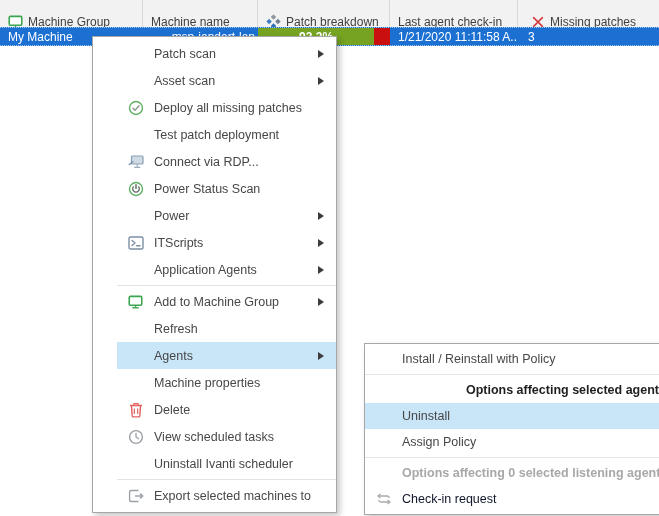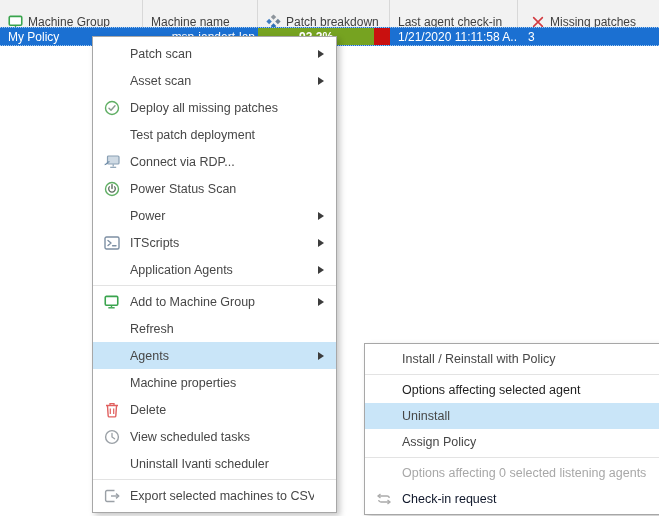--- a/index.html
+++ b/index.html
@@ -27,30 +27,30 @@
   .rcell.name{justify-content:flex-end;padding:0 3px 0 0;}
   .rcell.bar{padding:0;position:relative;}
   .bar-green{position:absolute;left:0;top:0;bottom:0;background:var(--patch-green);}
   .bar-red{position:absolute;right:0;top:0;bottom:0;background:var(--patch-red);}
   .bar-label{position:absolute;left:0;top:0;bottom:0;width:88%;display:flex;align-items:center;
     justify-content:center;font-weight:bold;font-size:12px;color:#fff;}
 
   
   .menu{position:absolute;background:#fff;border:1px solid #a7a7a7;
     box-shadow:3px 3px 6px rgba(0,0,0,.22);padding:3px 0;z-index:10;}
-  #context-menu{left:92px;top:36px;width:245px;}
+  #context-menu{left:92px;top:36px;width:245px;padding-left:24px;}
   #agents-submenu{left:337px;top:343px;width:318px;z-index:11;padding:2px 0;margin-left:27px;}
   .mi{display:flex;align-items:center;height:27px;cursor:default;}
   #agents-submenu .mi{height:26px;}
   .mi .ic{width:37px;display:flex;align-items:center;justify-content:center;flex:0 0 37px;}
   .mi .lbl{flex:1;font-size:12.5px;color:#474747;white-space:nowrap;overflow:hidden;}
   .mi .arrslot{width:22px;flex:0 0 22px;display:flex;align-items:center;justify-content:flex-start;padding-left:4px;}
   .arr{width:0;height:0;border-left:6px solid #3c3c3c;border-top:4px solid transparent;border-bottom:4px solid transparent;}
   .mi.hl{background:var(--menu-highlight);}
-  .mi.bold .lbl{font-weight:normal;color:#1f1f1f;}
+  .mi.bold .lbl{font-weight:bold;color:#1f1f1f;text-align:right;}
   .mi.disabled .lbl{color:#0f172a;}
   .mi.disabled.bold .lbl{color:#a8a8a8;}
   .sep{height:1px;background:#e3e3e3;margin:2px 0;}
   svg{display:block;}
 </style>
 </head>
 <body>
 
 <div id="screen">
 
@@ -87,21 +87,21 @@
       <span>
         <svg width="14" height="14" viewBox="0 0 16 16">
             <path d="M3 3l10 10M13 3L3 13" stroke="#d23b41" stroke-width="1.8" stroke-linecap="round"></path>
           </svg>
       </span>
       <span>Missing patches</span>
     </div>
   </div>
 
   <div class="grid-row">
-    <div class="rcell c0">My Policy</div>
+    <div class="rcell c0">My Machine</div>
     <div class="rcell name c1">msp-jandert-lap</div>
     <div class="rcell bar c2">
       <div class="bar-green" style="width: 88%;"></div>
       <div class="bar-red" style="width: 12%;"></div>
       <div class="bar-label" style="width: 88%;">93.2%</div>
     </div>
     <div class="rcell c3">1/21/2020 11:11:58 A...</div>
     <div class="rcell c4" style="padding-left:10px;">3</div>
   </div>
 

